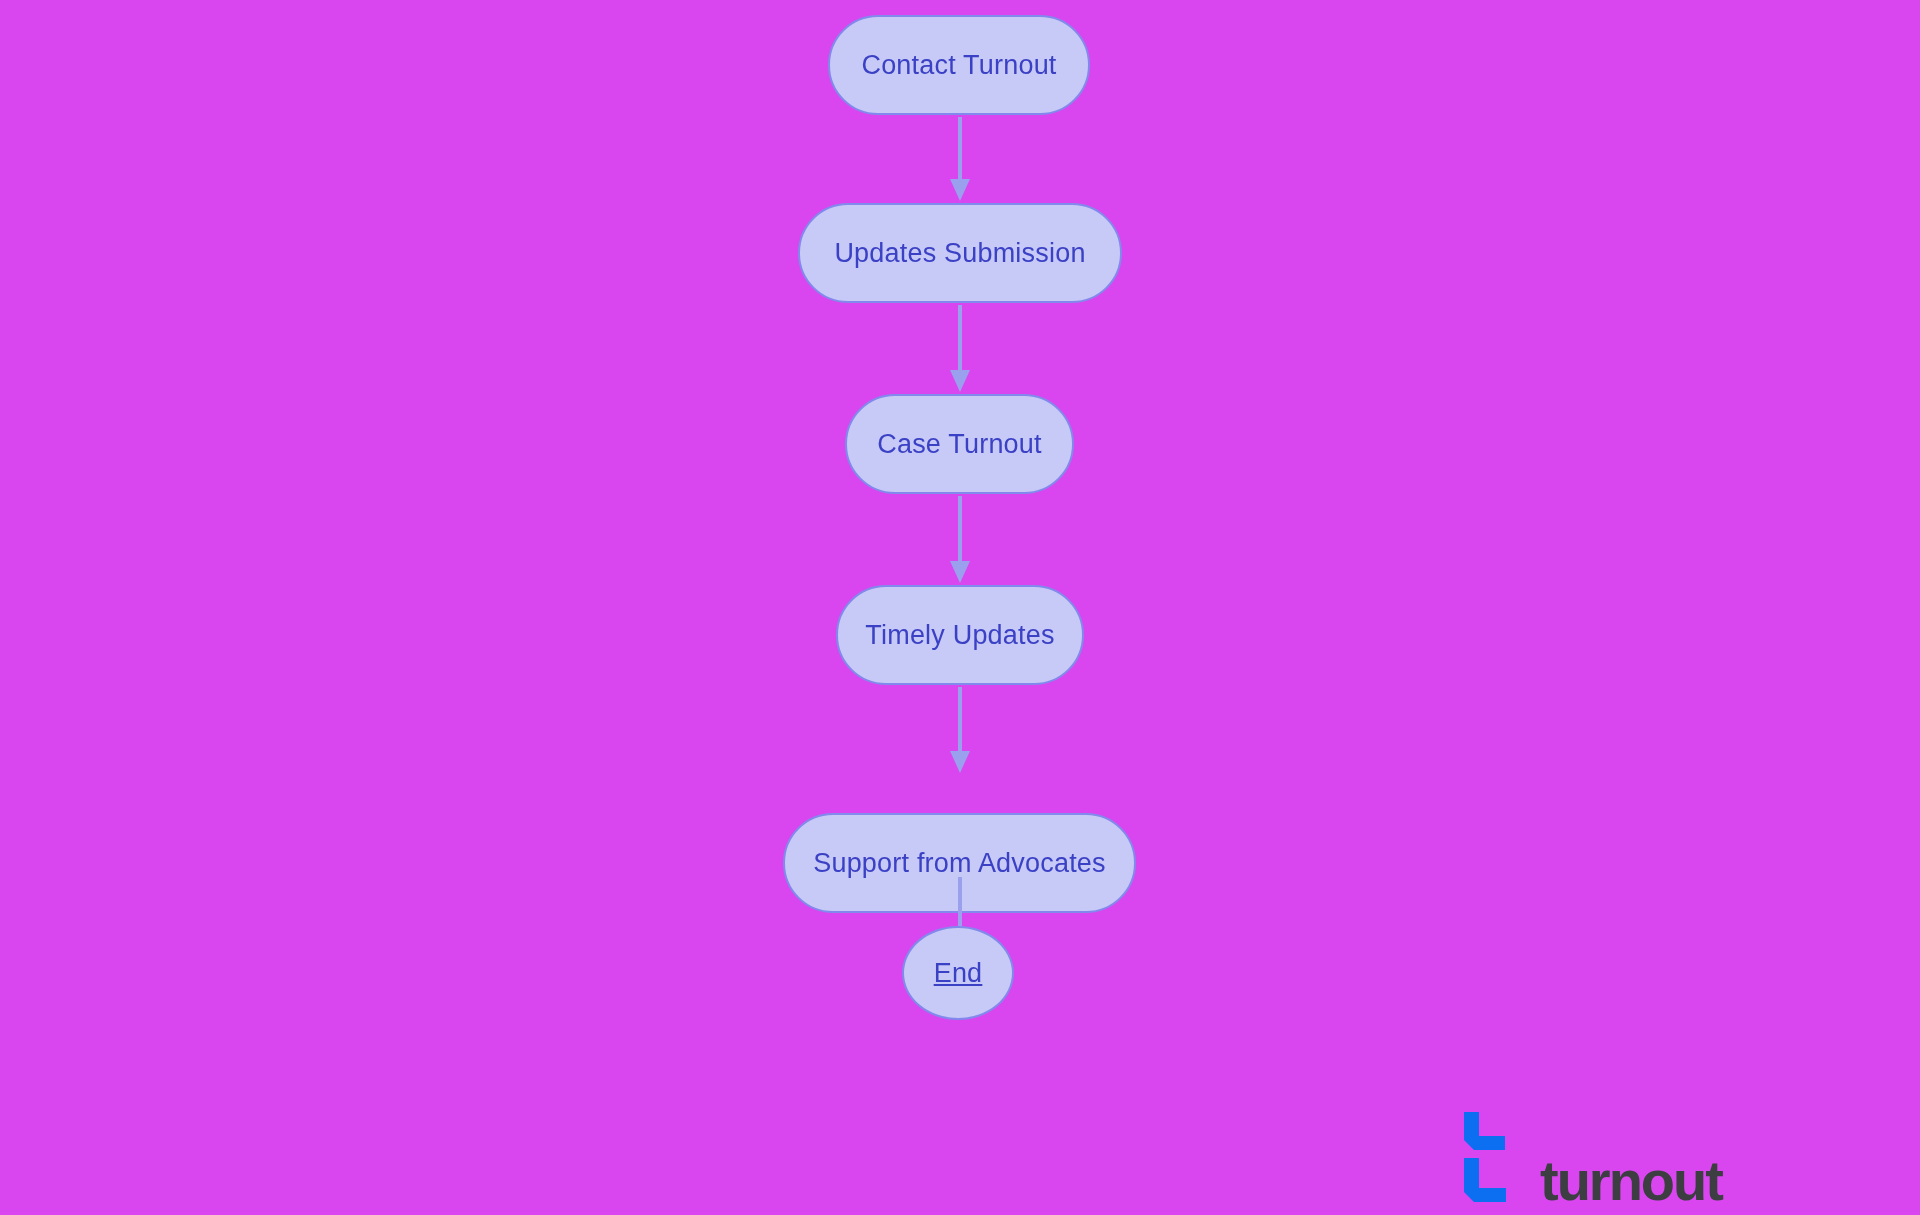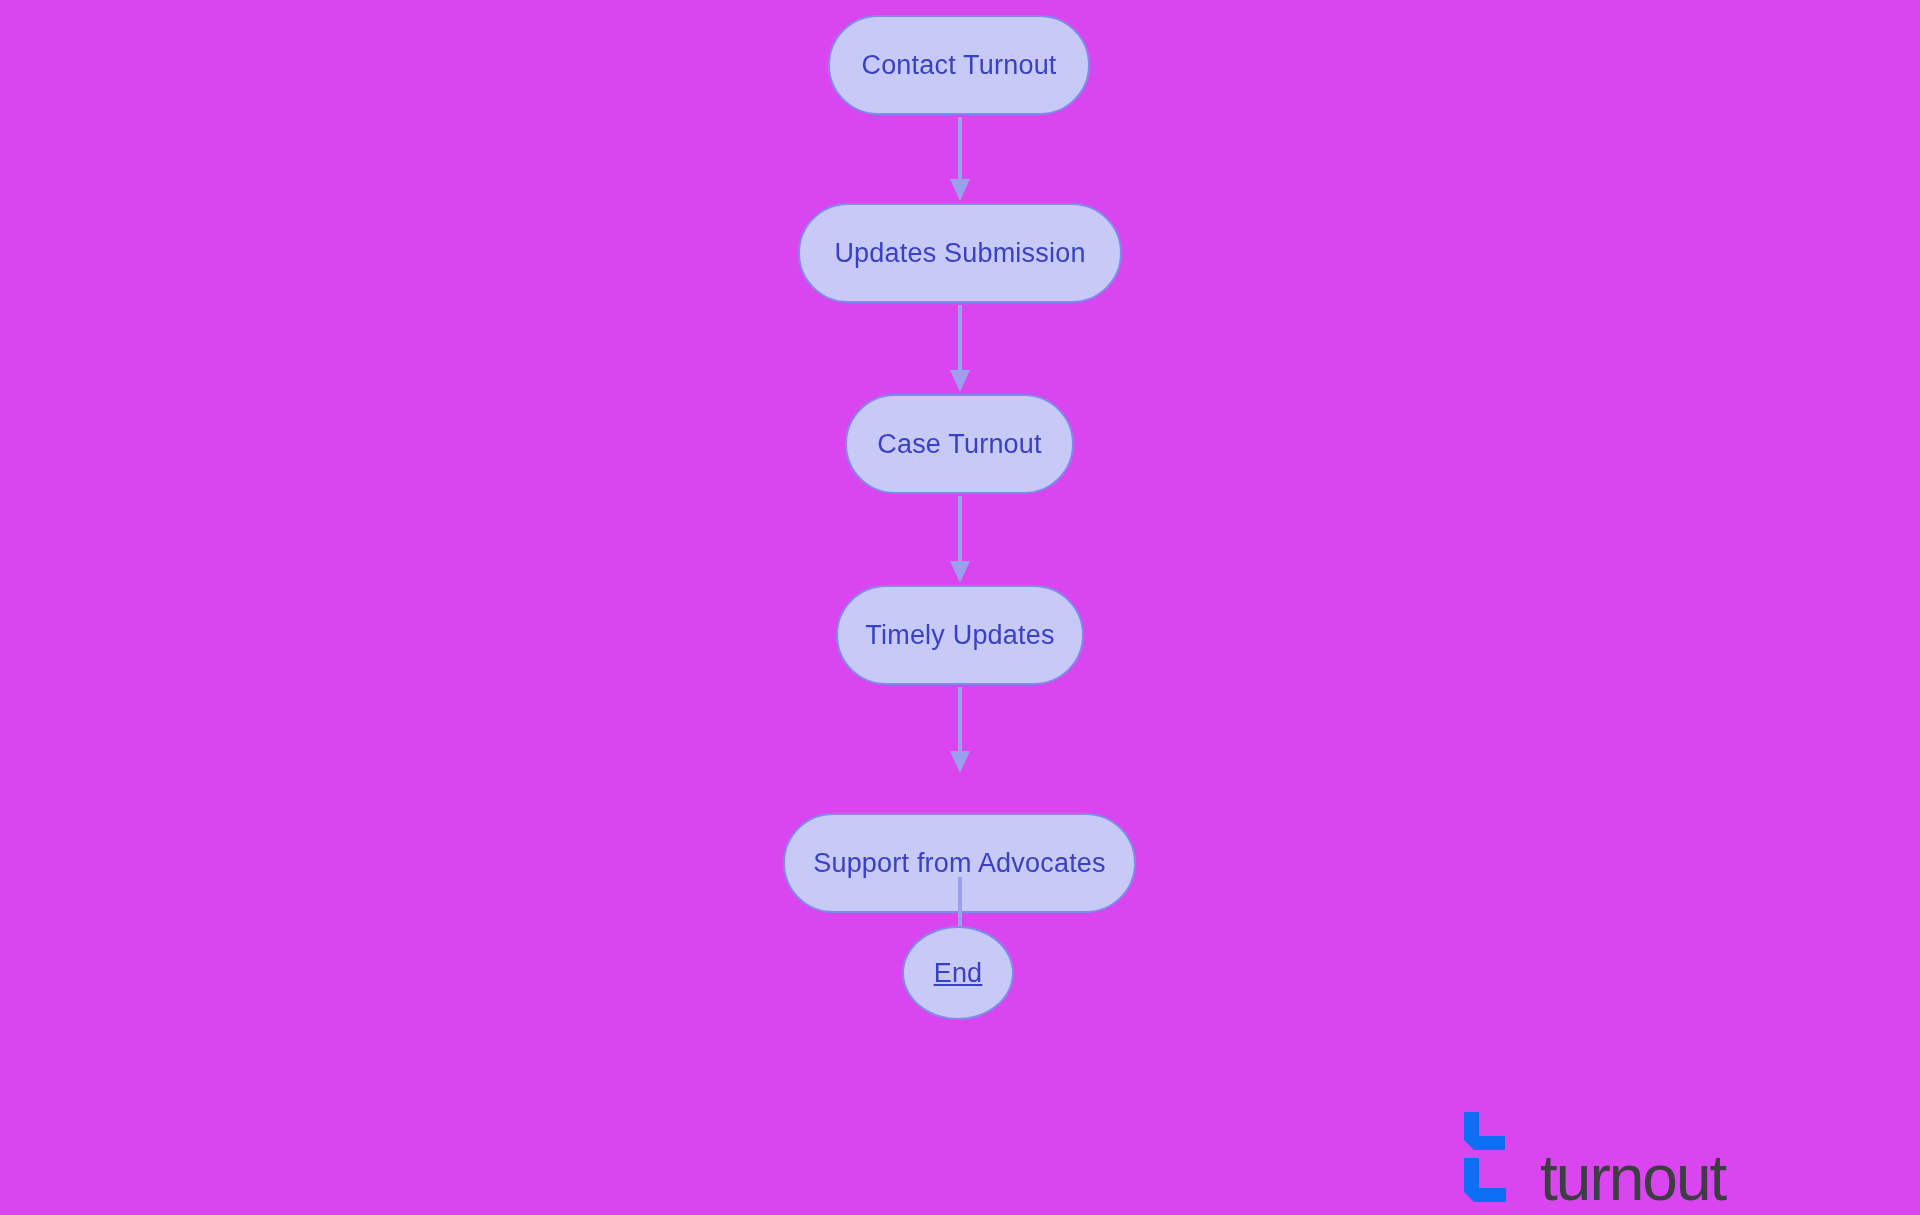--- a/index.html
+++ b/index.html
@@ -63,22 +63,22 @@
 
   
   .logo {
     position: absolute;
     left: 1463px; top: 1108px;
     display: flex; align-items: flex-end; gap: 34px;
     height: 94px;
   }
   .logo-mark { width: 43px; height: 90px; display: block; }
   .logo-text {
-    font-size: 64px;
-    font-weight: 400;
+    font-size: 56px;
+    font-weight: 700;
     letter-spacing: -2px;
     color: var(--logo-text-color, #3d3e42);
     line-height: 0.82;
     transform: translateY(2px);
   }
 </style>
 </head>
 <body>
 
 <div class="canvas">

